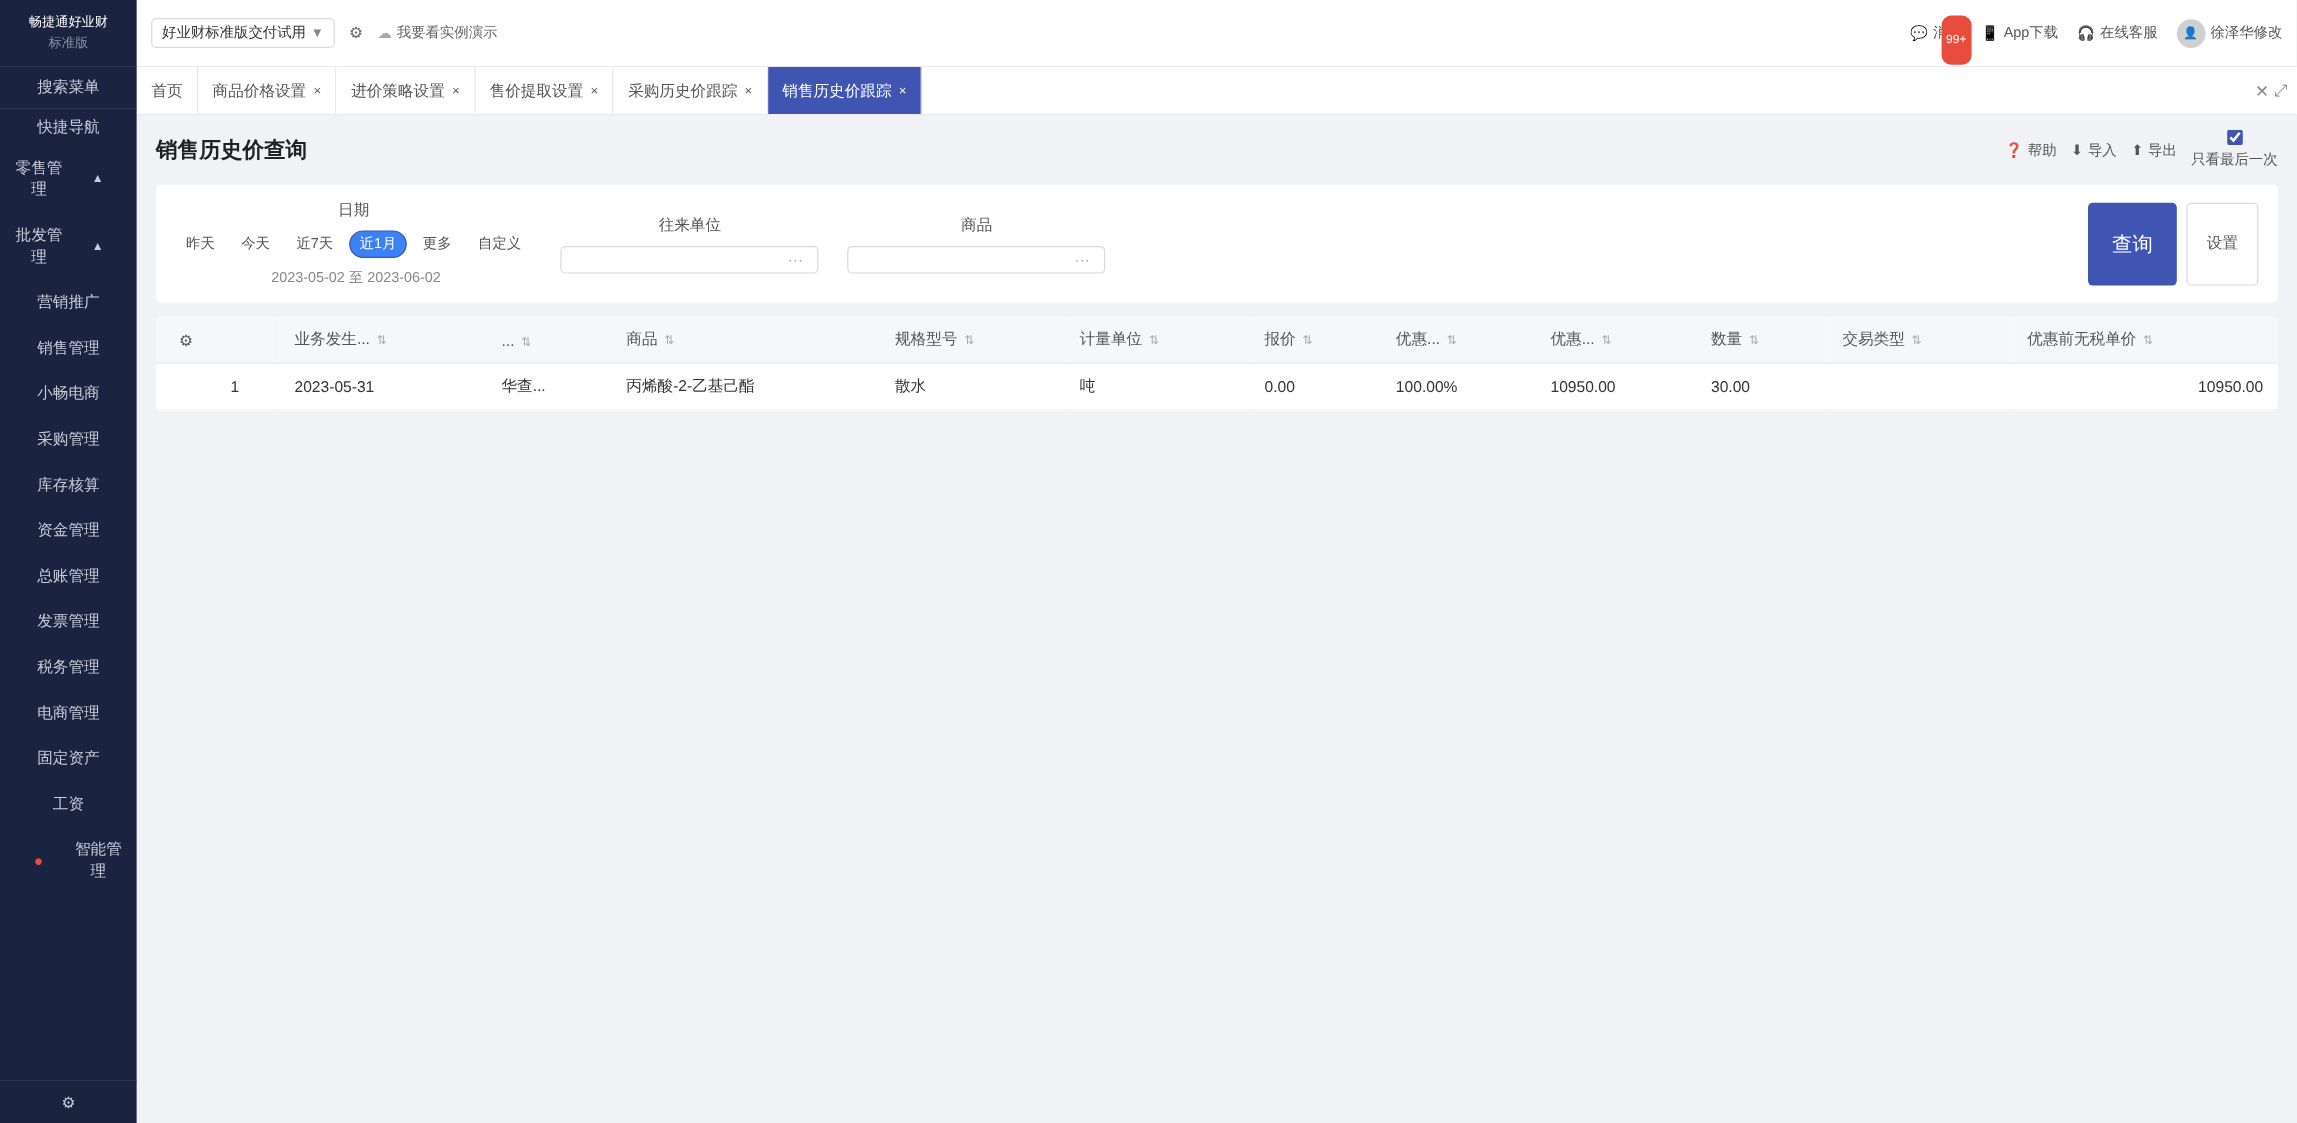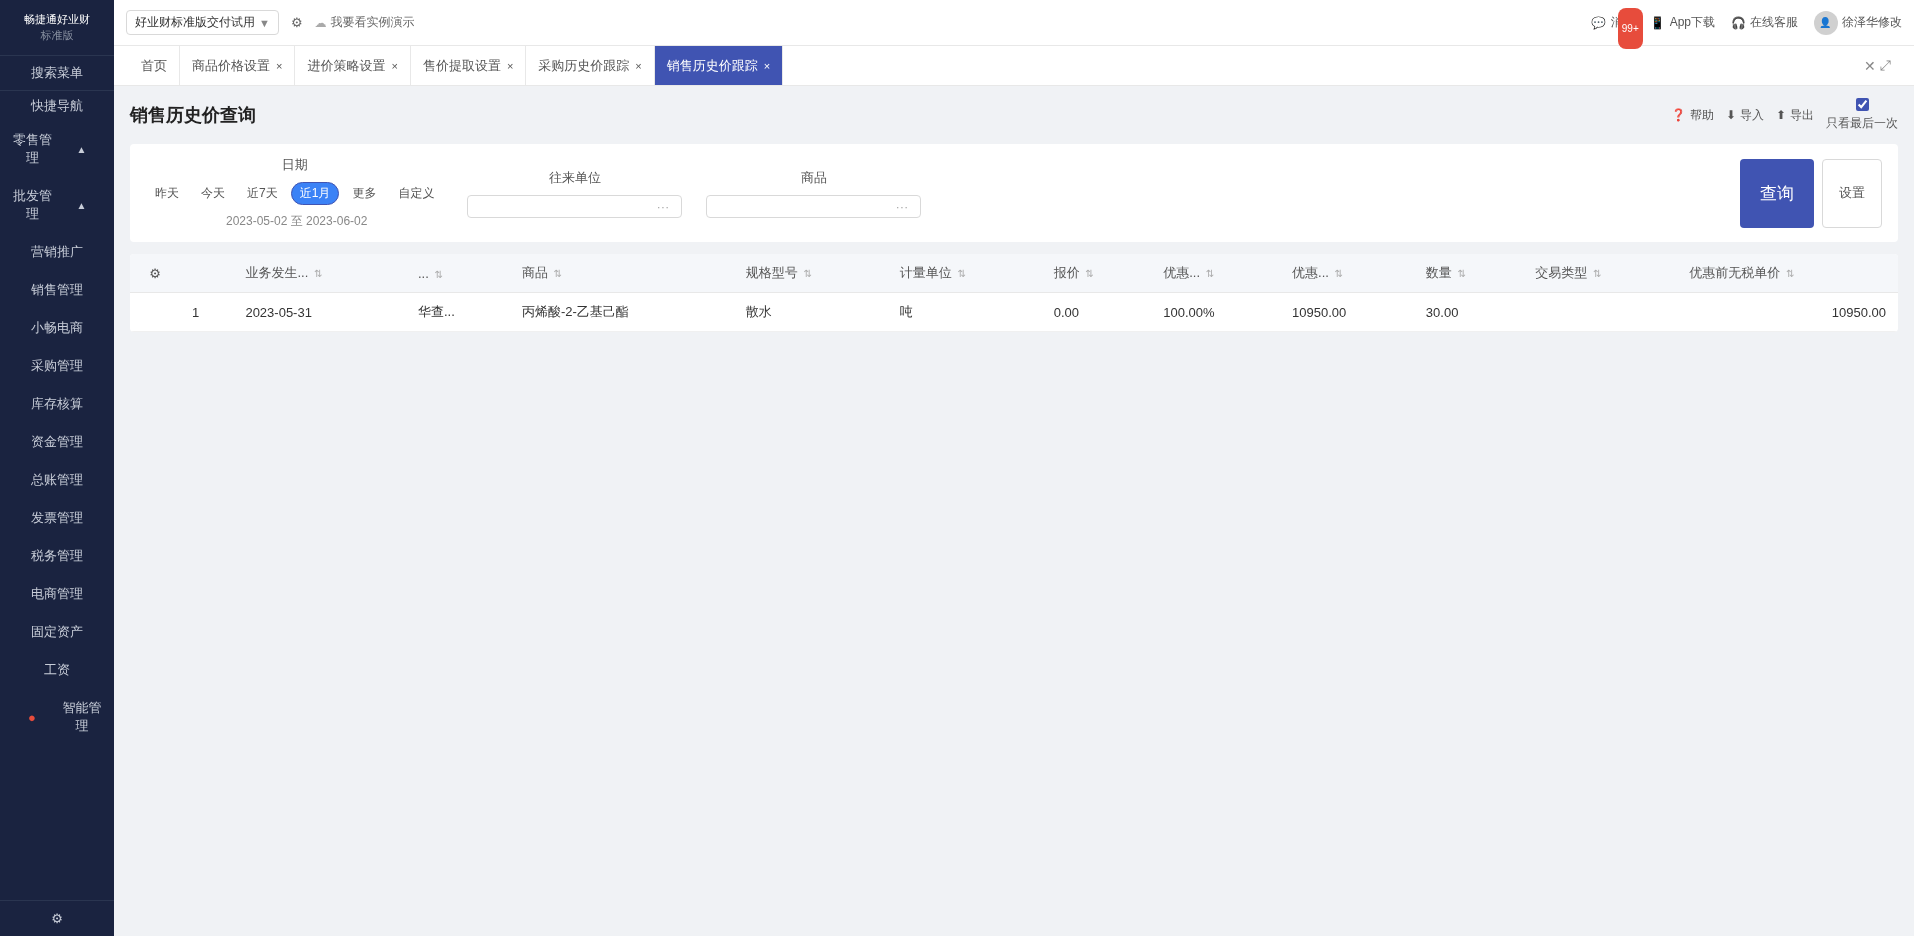--- a/index.html
+++ b/index.html
@@ -15,33 +15,33 @@
     .sidebar-item { padding: 10px 8px; color: #c8cdd8; font-size: 13px; text-align: center; cursor: pointer; display: flex; align-items: center; justify-content: space-between; }
     .sidebar-item span { flex: 1; text-align: center; }
     .sidebar-item .arrow { font-size: 10px; }
     .sidebar-dot { color: #e74c3c; margin-right: 2px; }
     .sidebar-bottom { margin-top: auto; padding: 10px 8px; text-align: center; color: #c8cdd8; cursor: pointer; border-top: 1px solid #2a3550; }
 
     
     .main { flex: 1; display: flex; flex-direction: column; overflow: hidden; background: #f0f2f5; }
 
     
-    .topbar { background: #fff; height: 46px; display: flex; align-items: center; padding: 0 12px; border-bottom: 1px solid #e8e8e8; gap: 8px; }
+    .topbar { background: #fff; height: 56px; display: flex; align-items: center; padding: 0 12px; border-bottom: 1px solid #e8e8e8; gap: 8px; }
     .topbar-dropdown { display: flex; align-items: center; gap: 4px; border: 1px solid #d9d9d9; border-radius: 4px; padding: 3px 8px; font-size: 12px; color: #333; cursor: pointer; }
     .topbar-settings { color: #666; cursor: pointer; padding: 4px; }
     .topbar-demo { color: #666; font-size: 12px; cursor: pointer; display: flex; align-items: center; gap: 4px; }
     .topbar-spacer { flex: 1; }
     .topbar-actions { display: flex; align-items: center; gap: 16px; }
     .topbar-action { display: flex; align-items: center; gap: 4px; color: #555; font-size: 12px; cursor: pointer; position: relative; }
     .badge { background: #e74c3c; color: #fff; font-size: 10px; border-radius: 8px; padding: 15px 4px; position: absolute; top: -6px; right: -8px; }
     .topbar-user { display: flex; align-items: center; gap: 4px; color: #555; font-size: 12px; cursor: pointer; }
     .avatar-circle { width: 24px; height: 24px; border-radius: 50%; background: #d0d0d0; display: flex; align-items: center; justify-content: center; color: #fff; font-size: 10px; }
 
     
-    .tabbar { background: #fff; height: 40px; display: flex; align-items: center; padding: 0 15px; border-bottom: 1px solid #e8e8e8; gap: 0; overflow-x: auto; }
+    .tabbar { background: #fff; height: 40px; display: flex; align-items: center; padding: 0 0; border-bottom: 1px solid #e8e8e8; gap: 0; overflow-x: auto; }
     .tabbar::-webkit-scrollbar { height: 0; }
     .tab { display: flex; align-items: center; gap: 4px; padding: 0 12px; height: 40px; font-size: 13px; color: #555; cursor: pointer; border-right: 1px solid #e8e8e8; white-space: nowrap; }
     .tab.active { background: #4054b2; color: #fff; }
     .tab-close { font-size: 11px; color: inherit; margin-left: 2px; }
     .tab.active .tab-close { color: #fff; }
     .tab-home { font-weight: 500; }
     .tab-panel-close { margin-left: auto; display: flex; align-items: center; gap: 4px; padding: 0 8px; color: #888; }
     .tab-panel-close span { cursor: pointer; font-size: 14px; }
 
     

